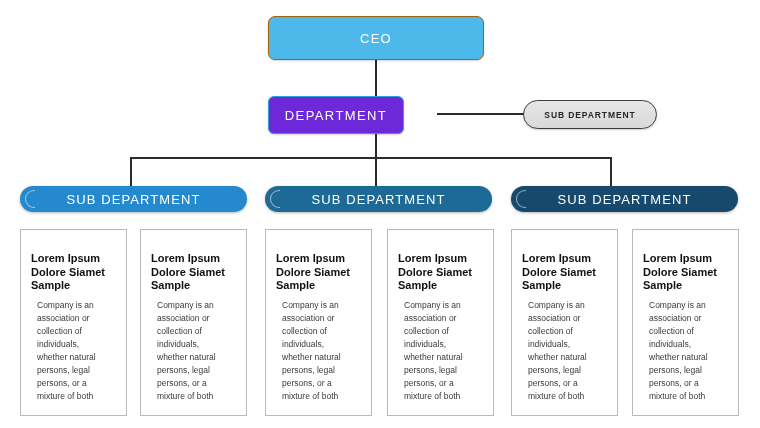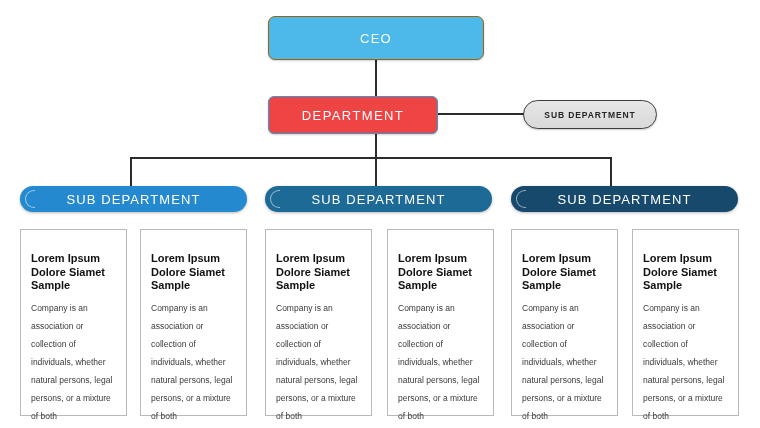--- a/index.html
+++ b/index.html
@@ -47,23 +47,23 @@
     border-radius: 7px;
     color: #ffffff;
     font-size: 13px;
     letter-spacing: 1.3px;
     box-shadow: 0 1px 2px rgba(0,0,0,0.18);
   }
 
   .node-department {
     left: 268px;
     top: 96px;
-    width: 170px;
+    width: 136px;
     height: 38px;
-    background: #ef4444;
+    background: #6d28d9;
     border: 1px solid #2e9ed4;
     border-radius: 6px;
     color: #ffffff;
     font-size: 13px;
     letter-spacing: 1.4px;
     box-shadow: 0 1px 2px rgba(0,0,0,0.18);
   }
 
   .node-subdept-gray {
     left: 523px;
@@ -124,22 +124,22 @@
   .card-title {
     font-size: 11px;
     font-weight: bold;
     color: #111111;
     line-height: 13.5px;
     margin: 0 0 6px 0;
   }
   .card-body {
     font-size: 8.5px;
     color: #3a3a3a;
-    line-height: 18px;
-    margin: 0;
+    line-height: 13px;
+    margin: 6px;
   }
 </style>
 </head>
 <body>
 
 <div id="chart-root">
 
   <div class="conn conn-v" style="left:375px; top:58px; height:40px;"></div>
 
   <div class="conn conn-h" style="left:437px; top:113px; width:88px;"></div>

